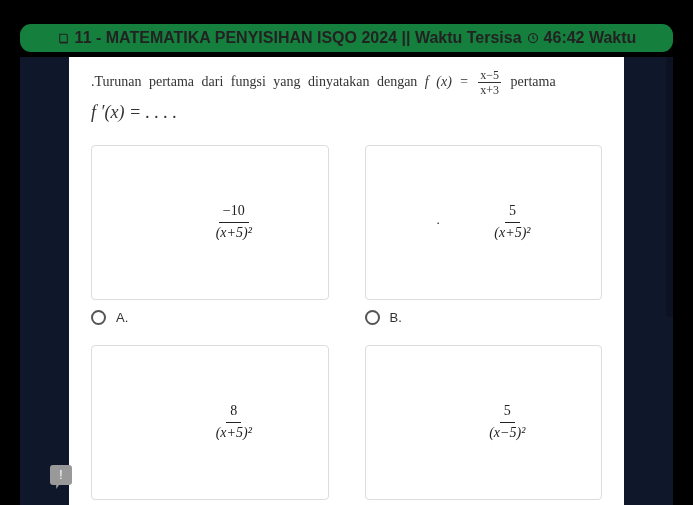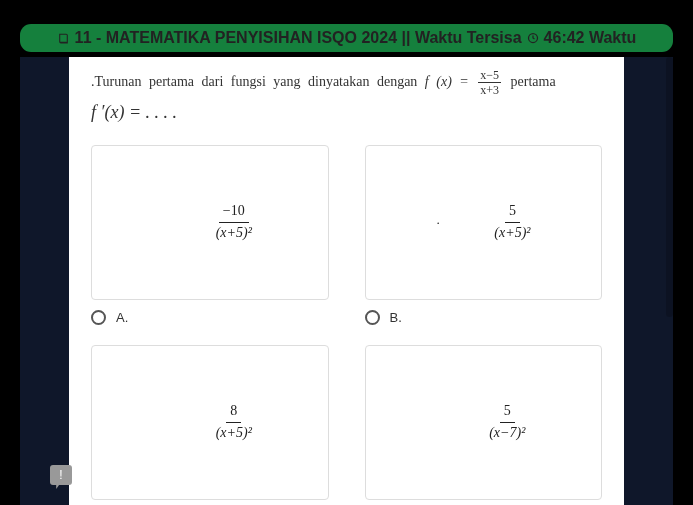--- a/index.html
+++ b/index.html
@@ -204,21 +204,21 @@
         <div class="radio-row">
           <span class="radio"></span>
           <span>C.</span>
         </div>
       </div>
 
       <div class="option-cell">
         <div class="option-box">
           <div class="big-frac">
             <span class="num">5</span>
-            <span class="den">(x−7)²</span>
+            <span class="den">(x−5)²</span>
           </div>
         </div>
         <div class="radio-row">
           <span class="radio"></span>
           <span>D.</span>
         </div>
       </div>
 
     </div>
   </div>

